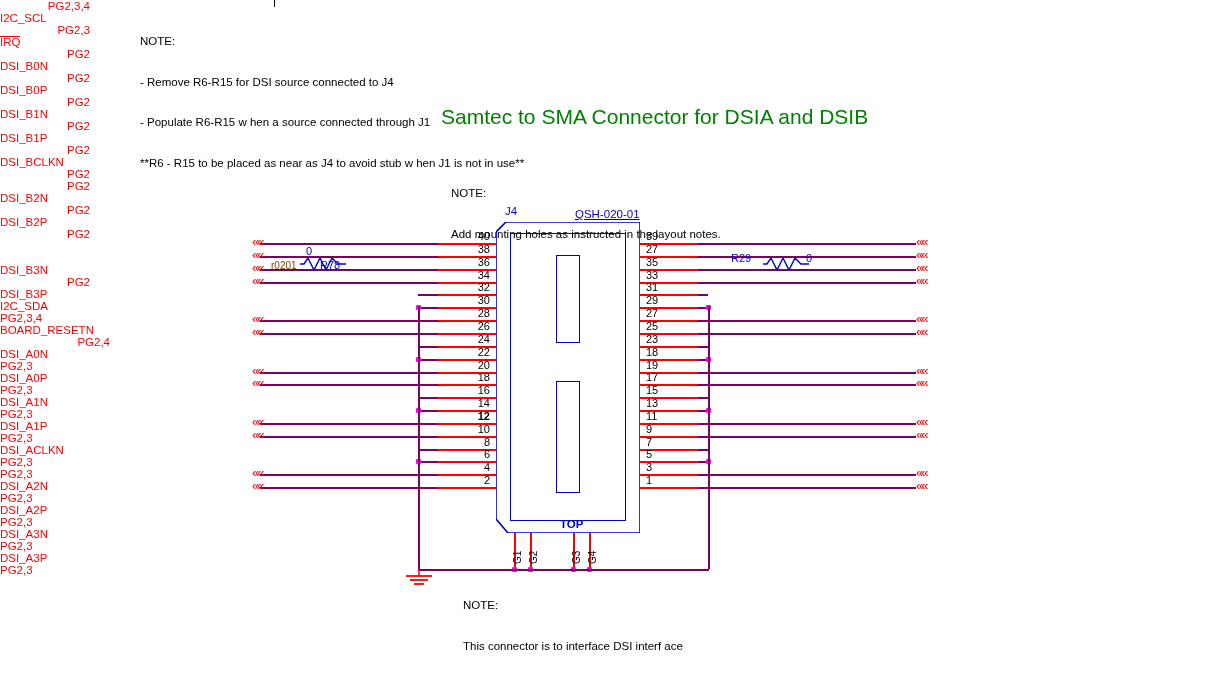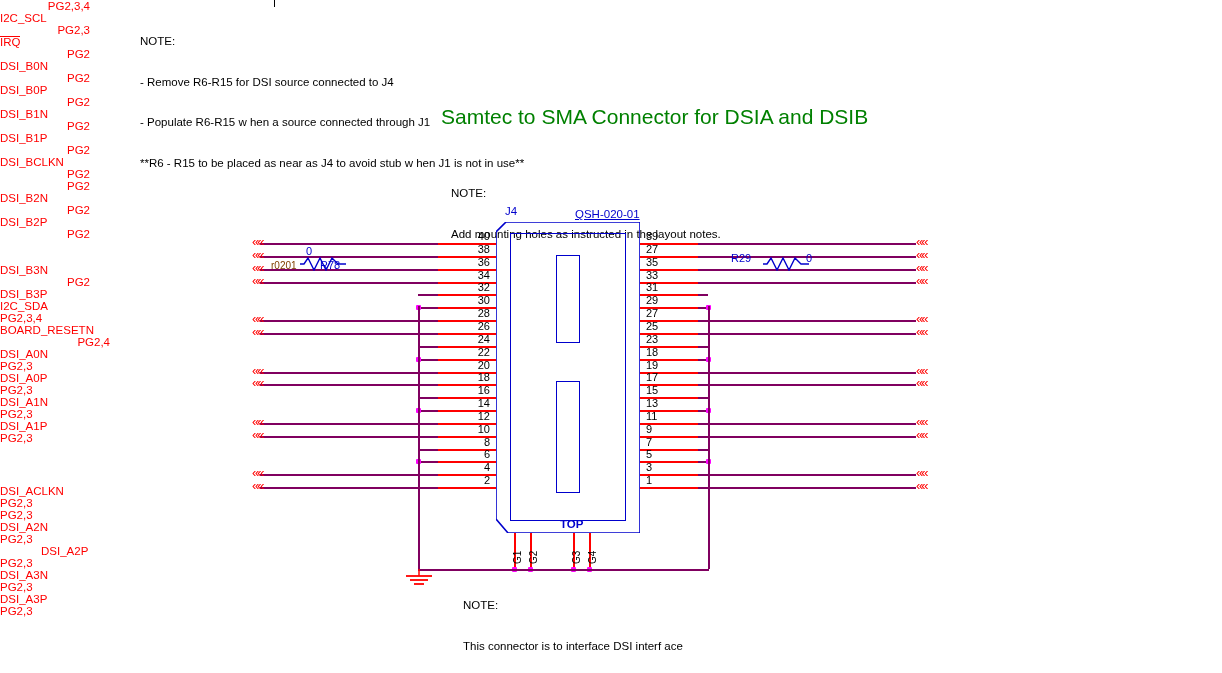--- a/index.html
+++ b/index.html
@@ -198,21 +198,21 @@
       <div class="pinnum l" style="left:456px; top:398px; width:34px;">14</div>
       <div class="pinwire" style="left:640px; top:410px; width:58px; height:1.6px;"></div>
       <div class="pinnum r" style="left:646px; top:398px; width:34px;">13</div>
       <div class="wire" style="left:418px; top:410px; width:20px; height:1.6px;"></div>
       <div class="tick" style="left:434px; top:409.5px;"></div>
       <div class="junction" style="left:416px; top:408px;"></div>
       <div class="wire" style="left:698px; top:410px; width:10px; height:1.6px;"></div>
       <div class="tick" style="left:698px; top:409.5px;"></div>
       <div class="junction" style="left:706px; top:408px;"></div>
       <div class="pinwire" style="left:438px; top:423px; width:58px; height:1.6px;"></div>
-      <div class="pinnum l" style="left:456px; top:411px; width:34px;">12</div>
+      <div class="pinnum l" style="left:456px; top:411px; width:34px;font-weight:bold;">12</div>
       <div class="pinwire" style="left:640px; top:423px; width:58px; height:1.6px;"></div>
       <div class="pinnum r" style="left:646px; top:411px; width:34px;">11</div>
       <div class="wire" style="left:260px; top:423px; width:178px; height:1.6px;"></div>
       <div class="tick" style="left:434px; top:422.5px;"></div>
       <div class="wire" style="left:698px; top:423px; width:218px; height:1.6px;"></div>
       <div class="tick" style="left:698px; top:422.5px;"></div>
       <div class="pinwire" style="left:438px; top:436px; width:58px; height:1.6px;"></div>
       <div class="pinnum l" style="left:456px; top:424px; width:34px;">10</div>
       <div class="pinwire" style="left:640px; top:436px; width:58px; height:1.6px;"></div>
       <div class="pinnum r" style="left:646px; top:424px; width:34px;">9</div>
@@ -346,29 +346,29 @@
       <div class="offsheet" style="left:916px; top:274px;">««</div>
       <div class="netlbl" style="left:937px; top:271px;">DSI_A0P</div>
       <div class="pgref" style="left:1039px; top:271px; width:110px; text-align:left;">PG2,3</div>
       <div class="offsheet" style="left:916px; top:312px;">««</div>
       <div class="netlbl" style="left:937px; top:309px;">DSI_A1N</div>
       <div class="pgref" style="left:1039px; top:309px; width:110px; text-align:left;">PG2,3</div>
       <div class="offsheet" style="left:916px; top:325px;">««</div>
       <div class="netlbl" style="left:937px; top:322px;">DSI_A1P</div>
       <div class="pgref" style="left:1039px; top:322px; width:110px; text-align:left;">PG2,3</div>
       <div class="offsheet" style="left:916px; top:364px;">««</div>
-      <div class="netlbl" style="left:937px; top:361px;margin-top:41px;">DSI_ACLKN</div>
+      <div class="netlbl" style="left:937px; top:361px;">DSI_ACLKN</div>
       <div class="pgref" style="left: 1053px; top: 361px; width: 110px; text-align: left;">PG2,3</div>
       <div class="offsheet" style="left:916px; top:376px;">««</div>
       <div class="pgref" style="left: 1053px; top: 373px; width: 110px; text-align: left;">PG2,3</div>
       <div class="offsheet" style="left:916px; top:415px;">««</div>
       <div class="netlbl" style="left:937px; top:412px;">DSI_A2N</div>
       <div class="pgref" style="left:1039px; top:412px; width:110px; text-align:left;">PG2,3</div>
       <div class="offsheet" style="left:916px; top:428px;">««</div>
-      <div class="netlbl" style="left:937px; top:425px;margin-left:41px;">DSI_A2P</div>
+      <div class="netlbl" style="left:937px; top:425px;">DSI_A2P</div>
       <div class="pgref" style="left:1039px; top:425px; width:110px; text-align:left;">PG2,3</div>
       <div class="offsheet" style="left:916px; top:466px;">««</div>
       <div class="netlbl" style="left:937px; top:463px;">DSI_A3N</div>
       <div class="pgref" style="left:1039px; top:463px; width:110px; text-align:left;">PG2,3</div>
       <div class="offsheet" style="left:916px; top:479px;">««</div>
       <div class="netlbl" style="left:937px; top:476px;">DSI_A3P</div>
       <div class="pgref" style="left:1039px; top:476px; width:110px; text-align:left;">PG2,3</div>
     </div>
 
 </div>

